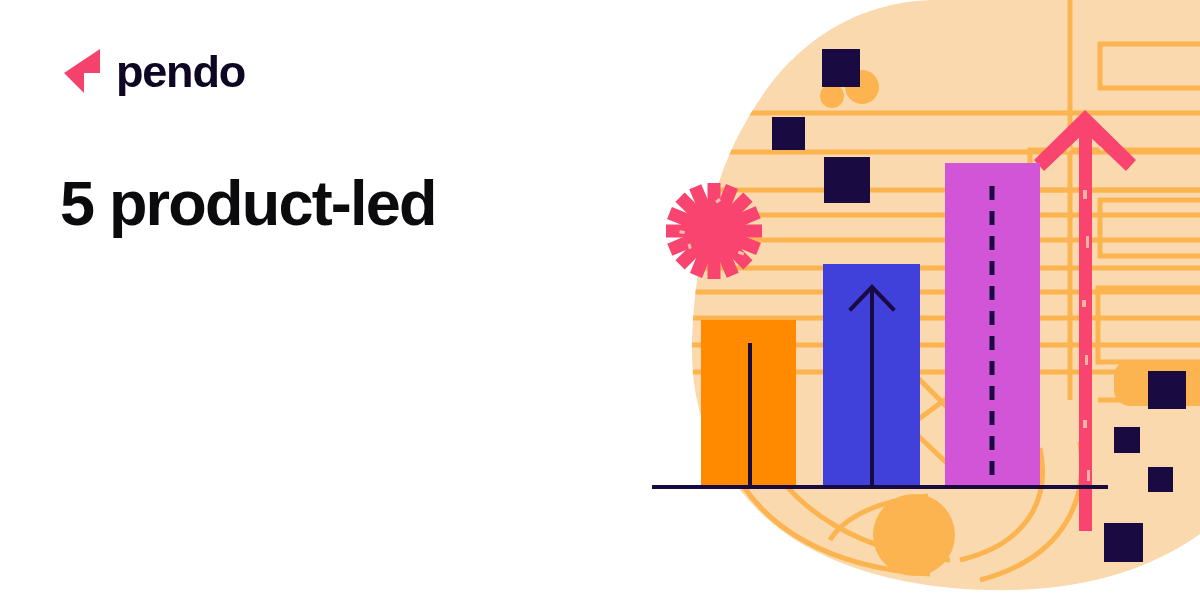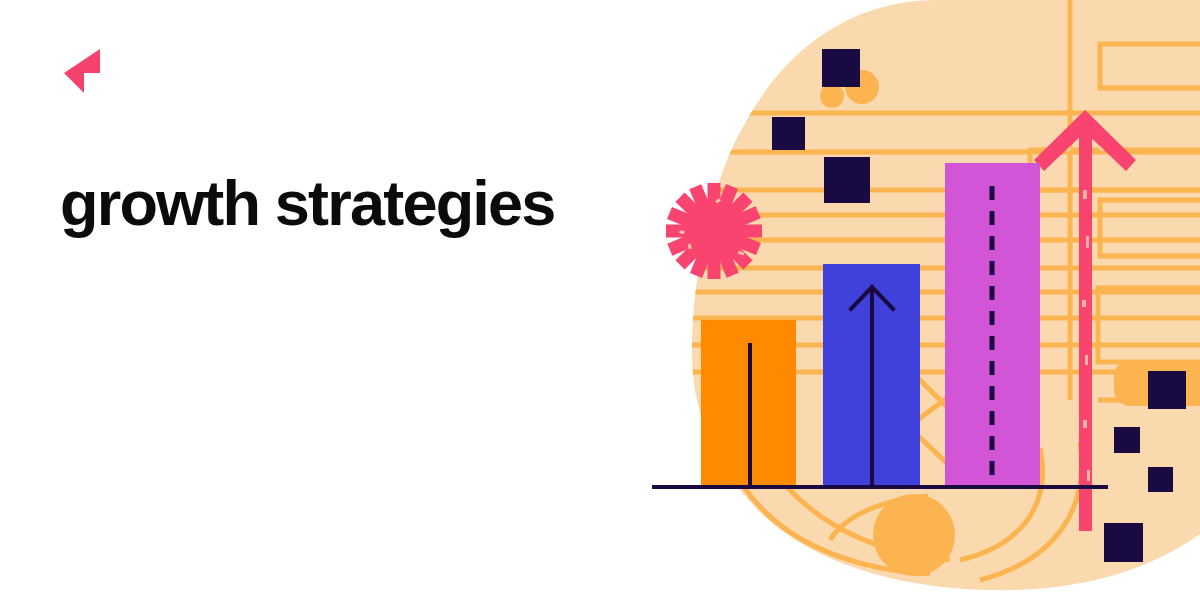--- a/index.html
+++ b/index.html
@@ -236,21 +236,22 @@
       </g>
     </svg>
   </div>
 
   <div id="left-column">
 
     <div id="logo">
       <svg id="logo-mark" viewBox="0 0 40 48" xmlns="http://www.w3.org/2000/svg">
         <path d="M 38 2 L 38 26 L 22 26 L 22 46 L 2 26 Z" fill="#F5426C"></path>
       </svg>
+      <span id="logo-wordmark">pendo</span>
     </div>
 
     <h1 id="headline">
-      <span class="hl-line">growth strategies</span>
+      <span class="hl-line">5 product-led</span>
     </h1>
 
   </div>
 
 </div>
 
 </body></html>

